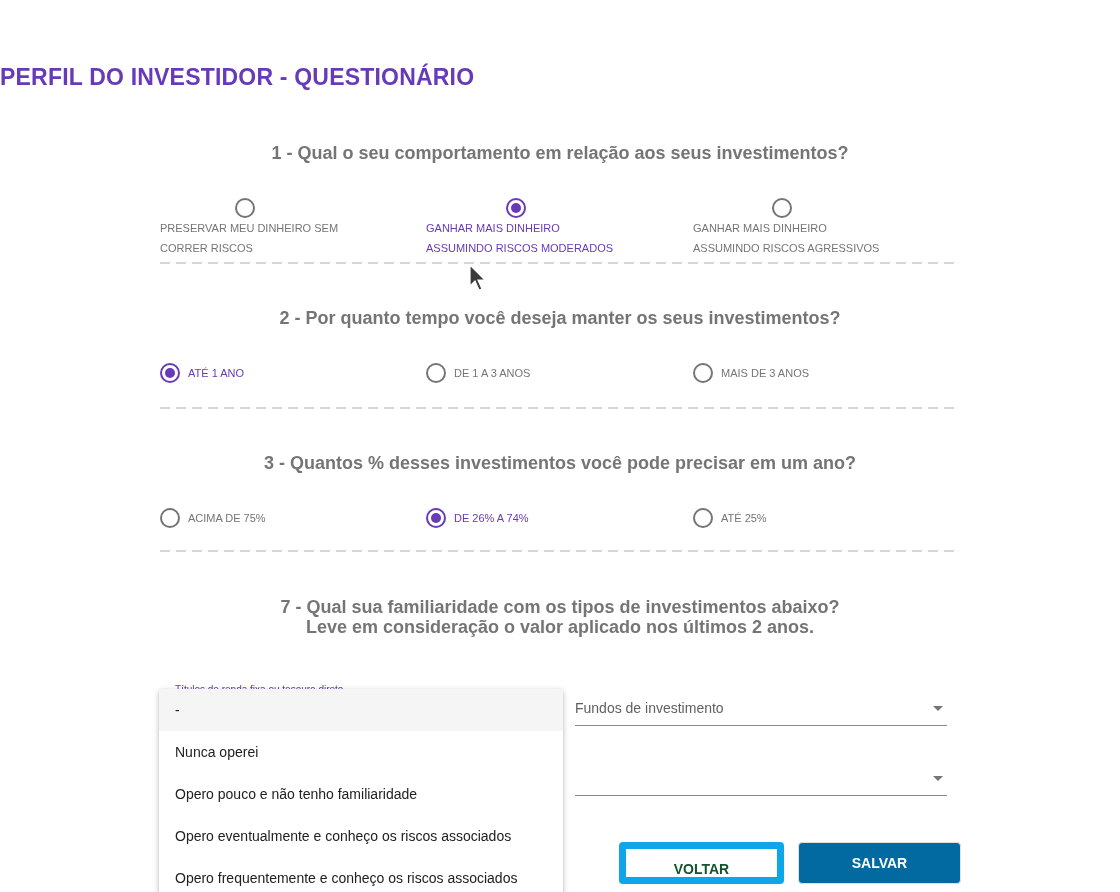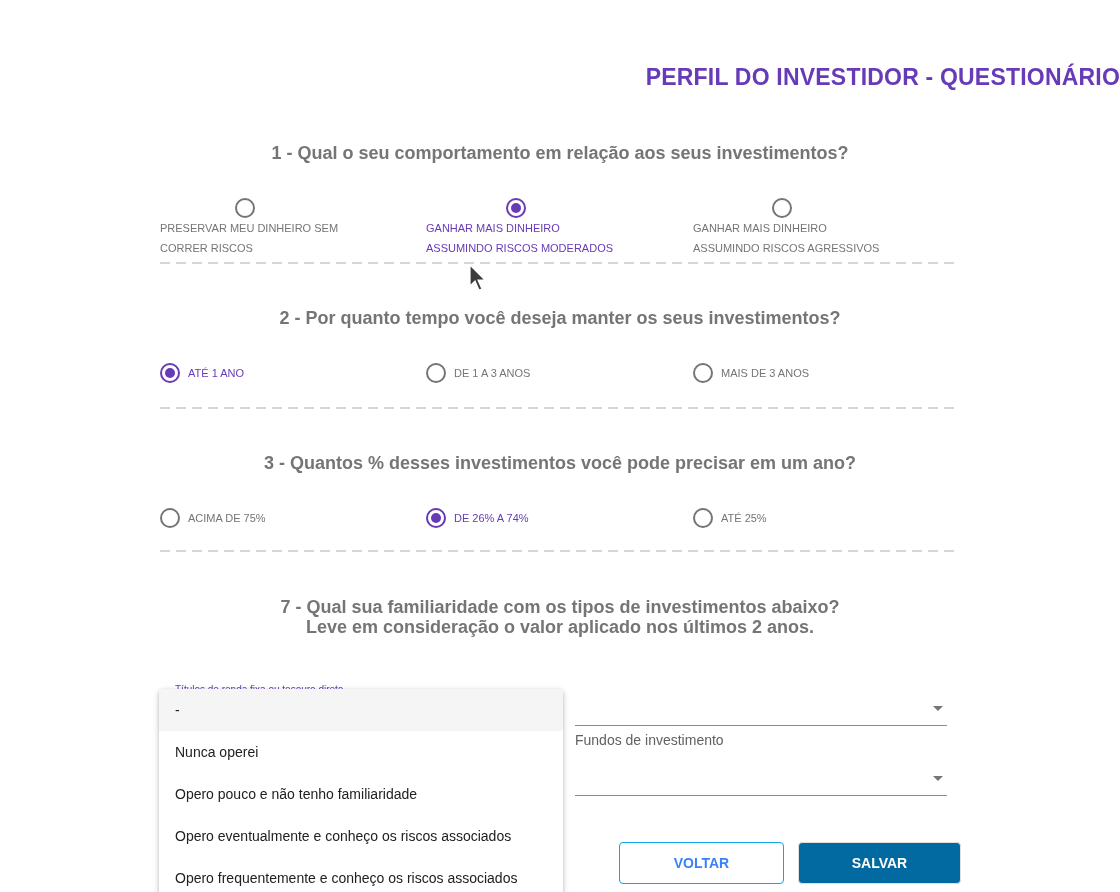--- a/index.html
+++ b/index.html
@@ -1,20 +1,20 @@
 <!DOCTYPE html>
 <html><head>
 <meta charset="utf-8">
 <style>
   * { box-sizing: border-box; margin: 0; padding: 0; }
   html, body { width: 1120px; height: 892px; overflow: hidden; background: #ffffff; }
   body { font-family: "Liberation Sans", "DejaVu Sans", sans-serif; color: #757575; position: relative; }
 
   .page-title {
-    position: absolute; top: 64px; left: 0; width: 1120px; text-align: right;
+    position: absolute; top: 64px; left: 0; width: 1120px; text-align: left;
     font-size: 23px; color: #673ab7; letter-spacing: 0.2px;
   }
   .question {
     position: absolute; left: 0; width: 1120px; text-align: center;
     font-size: 18px; color: #757575; line-height: 20px; font-weight: bold;
   }
   .q1 { top: 143px; }
   .q2 { top: 308px; }
   .q3 { top: 453px; }
   .q4 { top: 597px; }
@@ -54,21 +54,21 @@
 
   .float-label {
     position: absolute; left: 175px; top: 683px; font-size: 10px; color: #673ab7;
     height: 8px; overflow: hidden; line-height: 13px;
   }
 
   .select-field {
     position: absolute; left: 575px; width: 372px; height: 30px;
     border-bottom: 1px solid #8a8a8a; cursor: pointer;
   }
-  .select-field .value { position: absolute; left: 0; top: 4px; font-size: 14px; color: #616161; margin-top: 32px; }
+  .select-field .value { position: absolute; left: 0; top: 4px; font-size: 14px; color: #616161; }
   .select-field .caret {
     position: absolute; right: 4px; top: 10px; width: 0; height: 0;
     border-left: 5px solid transparent; border-right: 5px solid transparent; border-top: 5px solid #757575;
   }
   .sf1 { top: 696px; }
   .sf2 { top: 766px; }
 
   .dropdown-menu {
     position: absolute; left: 159px; top: 689px; width: 404px; height: 220px;
     background: #ffffff; border-radius: 4px;
@@ -78,21 +78,21 @@
   .menu-item {
     height: 42px; line-height: 42px; padding-left: 16px; font-size: 14px; color: #212121;
     cursor: pointer; white-space: nowrap;
   }
   .menu-item.highlighted { background: #f5f5f5; }
 
   .btn {
     position: absolute; top: 842px; height: 42px; border-radius: 4px;
     font-size: 14px; font-weight: bold; text-align: center; line-height: 40px; text-transform: uppercase;
   }
-  .btn-back { left: 619px; width: 165px; border: 1px solid #0ea5e9; background: #fff; color: #3b82f6; cursor: pointer; }
+  .btn-back { left: 619px; width: 165px; border: 7px solid #0ea5e9; background: #fff; color: #14532d; cursor: pointer; }
   .btn-save { left: 798px; width: 163px; background: #0369a1; color: #ffffff; border: 1px solid #e0e0e0; }
 
   .cursor { position: absolute; left: 469px; top: 264px; width: 20px; height: 30px; }
 </style>
 </head>
 <body>
 
 <h1 class="page-title">PERFIL DO INVESTIDOR - QUESTIONÁRIO</h1>
 
 <div class="question q1">1 - Qual o seu comportamento em relação aos seus investimentos?</div>

